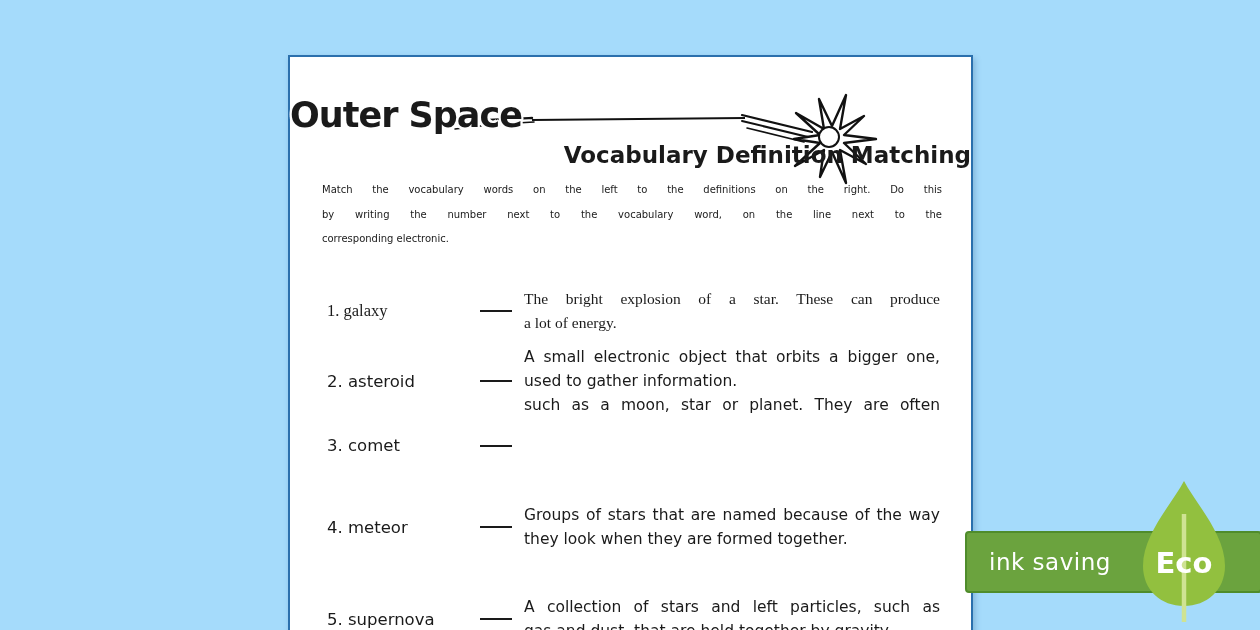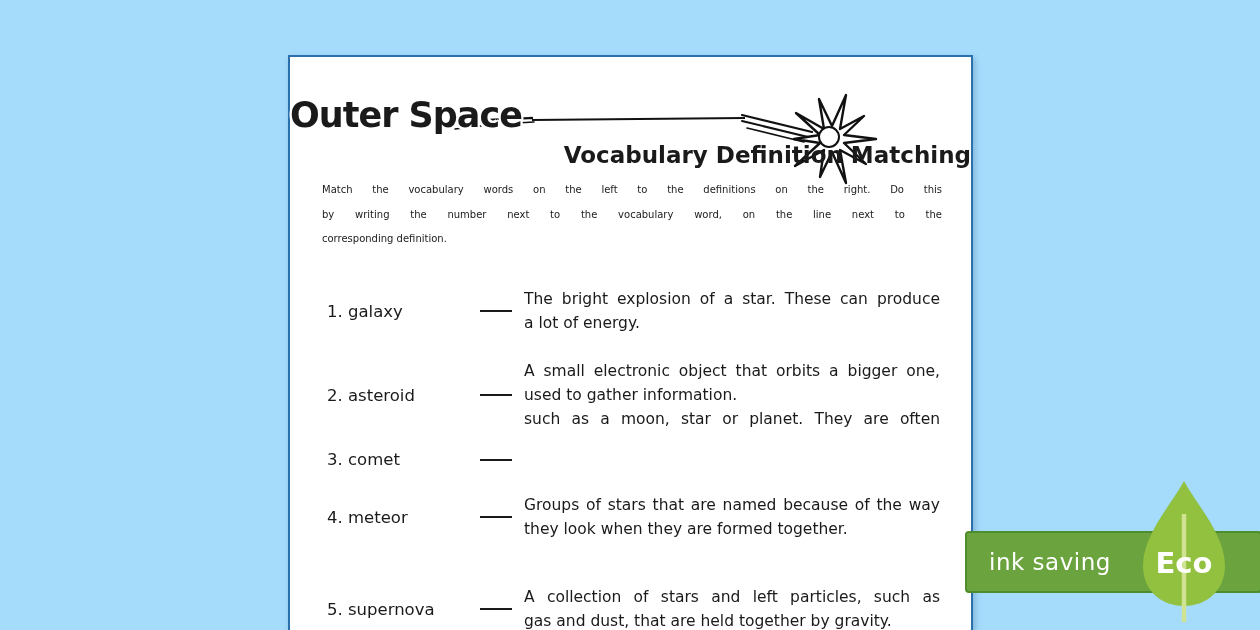--- a/index.html
+++ b/index.html
@@ -31,23 +31,23 @@
     font-size:23px;font-weight:bold;
   }
   .instructions{
     position:absolute;left:32px;top:121px;width:620px;
     font-size:10px;line-height:24.5px;
   }
   .iline,.dl{text-align:justify;text-align-last:justify;}
   .iline.last,.dl.last{text-align-last:left;}
   .rows{position:absolute;left:32px;top:230px;width:618px;}
   .row{display:flex;align-items:center;}
-  .row.m1{margin-bottom:24px;}
+  .row.m1{margin-bottom:10px;font-family:Liberation Serif, serif;}
   .row.m2{margin-bottom:19px;}
-  .row.m3{margin-bottom:24px;}
+  .row.m3{margin-bottom:48px;}
   .row.m4{margin-bottom:44px;}
   .word{width:158px;padding-left:5px;font-size:16.5px;flex:none;}
   .blankcell{width:44px;flex:none;}
   .bline{display:block;width:32px;border-top:2.5px solid var(--text_color);}
   .def{flex:1;font-size:15.5px;line-height:24px;}
   .banner{
     position:absolute;left:965px;top:531px;width:297px;height:62px;z-index:5;
     background:var(--banner_fill);
     border:2px solid var(--banner_border);border-radius:4px;
     display:flex;align-items:center;
@@ -80,21 +80,21 @@
     <polygon points="586,52 554,56 576,77 550,63 556,96 542,65 530,90 534,63 505,79 530,56 504,52 530,48 506,26 534,42 529,12 542,39 556,8 550,42 574,29 554,48" fill="#ffffff" stroke="#111" stroke-width="2.4" stroke-linejoin="round"></polygon>
     <circle cx="539" cy="50" r="10" fill="#ffffff" stroke="#111" stroke-width="2"></circle>
   </svg>
 
   <div class="title">Outer Space</div>
   <div class="subtitle">Vocabulary Definition Matching</div>
 
   <div class="instructions">
     <div class="iline">Match the vocabulary words on the left to the definitions on the right. Do this</div>
     <div class="iline">by writing the number next to the vocabulary word, on the line next to the</div>
-    <div class="iline last">corresponding definition.</div>
+    <div class="iline last">corresponding electronic.</div>
   </div>
 
   <div class="rows">
 
     <div class="row m1">
       <div class="word">1. galaxy</div>
       <div class="blankcell">
           <span class="bline"></span>
         </div>
       <div class="def">

